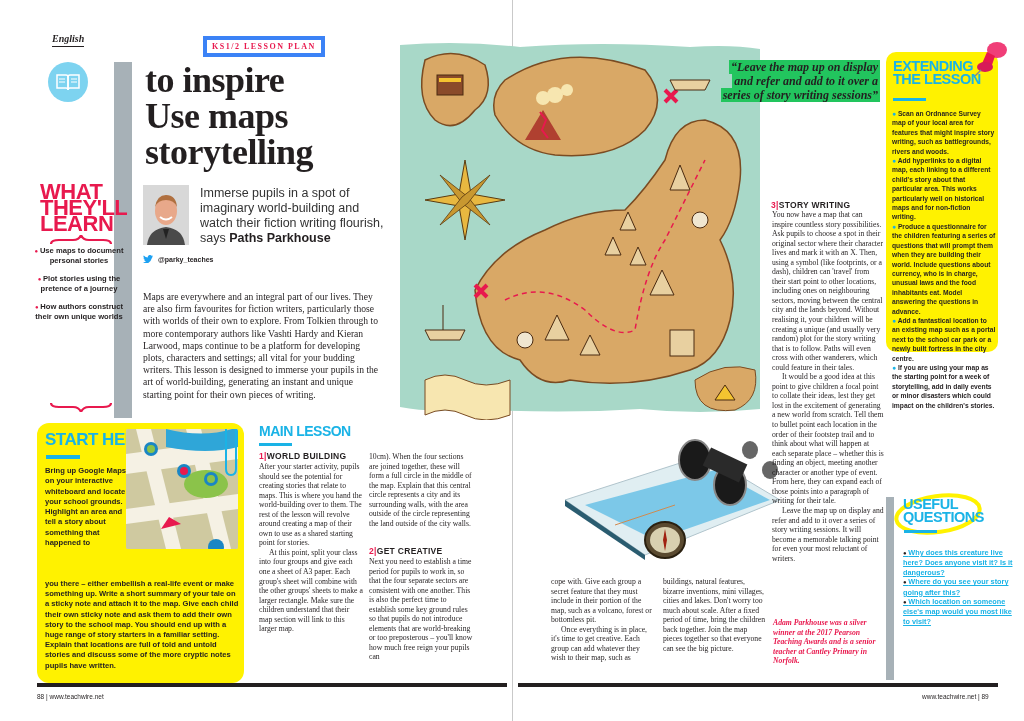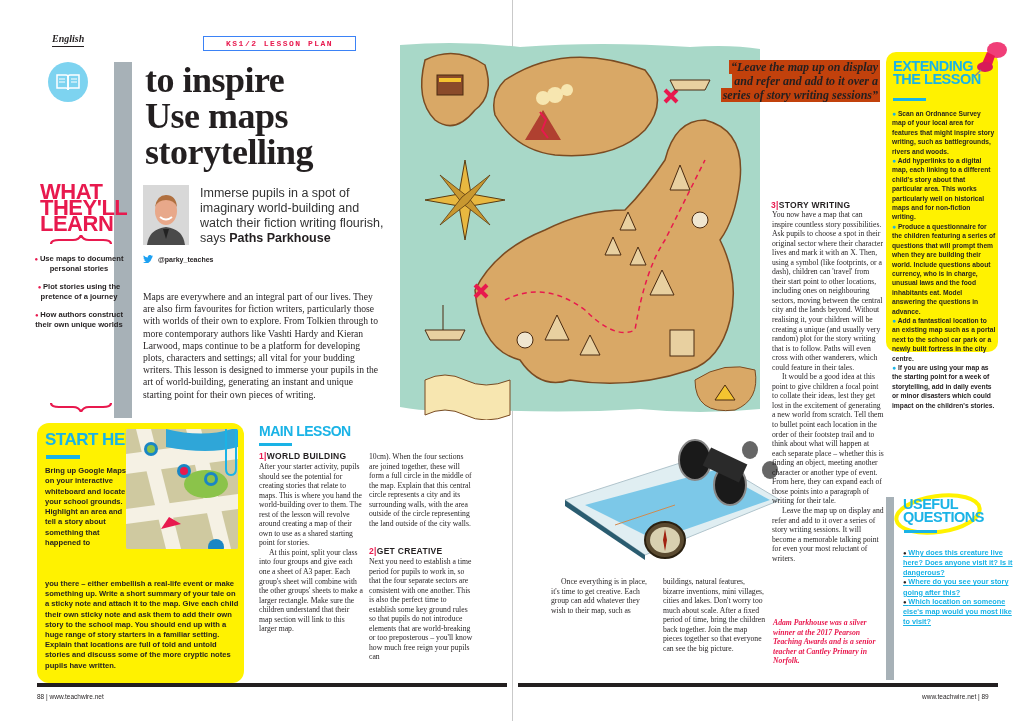--- a/index.html
+++ b/index.html
@@ -5,40 +5,40 @@
   * { box-sizing: border-box; margin: 0; padding: 0; }
   html, body { width: 1024px; height: 721px; overflow: hidden; background: #ffffff; }
   body { position: relative; font-family: "Liberation Sans", sans-serif; color: #231f20; }
   .abs { position: absolute; }
 
   
   #spine { left: 512px; top: 0; width: 1px; height: 721px; background: #c9c9c9; }
 
   
   #section-label { left: 52px; top: 33px; font-size: 10px; font-weight: 700; font-style: italic; border-bottom: 1px solid #231f20; padding-bottom: 2px; font-family: "Liberation Serif", serif; }
-  #lesson-plan-tag { left: 203px; top: 36px; border: 1px solid #3b82f6; padding: 2px 22px; font-size: 8px; font-weight: 700; letter-spacing: 1.5px; color: #e8194e; font-family: Liberation Mono, monospace; }
+  #lesson-plan-tag { left: 203px; top: 36px; border: 4px solid #3b82f6; padding: 2px 5px; font-size: 8px; font-weight: 700; letter-spacing: 1.5px; color: #e8194e; font-family: Liberation Serif, serif; }
   #book-icon { left: 48px; top: 62px; width: 40px; height: 40px; border-radius: 50%; background: #7dd3f0; display: flex; align-items: center; justify-content: center; }
 
   
   #grey-bar { left: 114px; top: 62px; width: 18px; height: 356px; background: #a7b1b7; }
 
   #title { left: 145px; top: 62px; width: 230px; font-family: "Liberation Serif", serif; font-weight: 700; font-size: 36px; line-height: 36px; color: #231f20; letter-spacing: -0.5px; }
 
   #author-photo { left: 143px; top: 185px; width: 46px; height: 60px; background: linear-gradient(#e8e8e8, #bdbdbd); overflow: hidden; }
   #standfirst { left: 200px; top: 186px; width: 190px; font-size: 12.5px; line-height: 15px; color: #333; font-weight: 300; }
   #standfirst b { font-weight: 700; color: #231f20; }
   #twitter { left: 143px; top: 255px; display: flex; align-items: center; gap: 5px; font-size: 7px; font-weight: 700; }
 
   #intro { left: 143px; top: 291px; width: 240px; font-size: 9.6px; line-height: 12.2px; font-family: "Liberation Serif", serif; color: #231f20; }
 
   
   #learn-title { left: 40px; top: 184px; width: 82px; text-align: left; font-size: 22px; line-height: 16px; color: #e8194e; font-weight: 700; letter-spacing: -0.5px; }
   .brace { width: 62px; height: 10px; }
   #learn-list { left: 32px; top: 246px; width: 94px; text-align: center; font-size: 7.6px; line-height: 9.4px; font-weight: 700; }
-  #learn-list li { list-style: none; margin-bottom: 8px; margin-top: 8px; }
+  #learn-list li { list-style: none; margin-bottom: 8px; }
   #learn-list li::before { content: "● "; color: #e8194e; font-size: 6px; }
 
   
   #start-box { left: 37px; top: 423px; width: 207px; height: 260px; background: #fff200; border-radius: 12px; }
   #start-title { left: 45px; top: 430px; font-size: 17px; color: #1ab3e6; font-weight: 700; letter-spacing: -0.5px; }
   .blue-rule { height: 4px; background: #1ab3e6; }
   #start-map { left: 126px; top: 429px; width: 112px; height: 120px; border-radius: 2px; overflow: hidden; background: #d9d3a7; }
   #start-text-a { left: 45px; top: 466px; width: 82px; font-size: 7.6px; line-height: 10.3px; font-weight: 700; }
   #start-text-b { left: 45px; top: 579px; width: 195px; font-size: 7.6px; line-height: 10.2px; font-weight: 700; }
 
@@ -49,21 +49,21 @@
   .body-serif { font-family: "Liberation Serif", serif; font-size: 7.7px; line-height: 9.55px; color: #231f20; }
   .indent { text-indent: 10px; }
 
   
   .bottom-bar { height: 4px; background: #231f20; }
   .folio { font-size: 6.5px; color: #231f20; }
 
   
   #map-area { left: 395px; top: 40px; width: 370px; height: 380px; }
   #pull-quote { left: 680px; top: 60px; width: 200px; text-align: right; font-family: "Liberation Serif", serif; font-style: italic; font-weight: 700; font-size: 12px; line-height: 14px; color: #231f20; }
-  #pull-quote span { background: #c2410c; padding: 0 2px; }
+  #pull-quote span { background: #22c55e; padding: 0 2px; }
 
   #photo-binoculars { left: 555px; top: 430px; width: 235px; height: 140px; }
 
   #extend-box { left: 886px; top: 52px; width: 112px; height: 300px; background: #fff200; border-radius: 10px; }
   #extend-title { left: 893px; top: 60px; font-size: 14.5px; line-height: 13px; color: #1ab3e6; font-weight: 700; letter-spacing: -0.5px; }
   #extend-text { left: 892px; top: 109px; width: 104px; font-size: 6.7px; line-height: 9.4px; font-weight: 700; color: #231f20; }
   .bullet-blue { color: #1ab3e6; }
 
   #useful-bar { left: 886px; top: 497px; width: 8px; height: 183px; background: #a7b1b7; }
   #useful-title { left: 903px; top: 498px; font-size: 14.5px; line-height: 13px; color: #1ab3e6; font-weight: 700; letter-spacing: -0.5px; }
@@ -177,20 +177,21 @@
 <div class="abs body-serif" style="left:369px;top:452px;width:104px;">
   <p>10cm). When the four sections are joined together, these will form a full circle in the middle of the map. Explain that this central circle represents a city and its surrounding walls, with the area outside of the circle representing the land outside of the city walls.</p>
 </div>
 <div class="abs sub" style="left:369px;top:546px;">
   <span class="num">2</span><span style="color:#e8194e;">|</span><span>GET CREATIVE</span>
 </div>
 <div class="abs body-serif" style="left:369px;top:557px;width:104px;">
   <p>Next you need to establish a time period for pupils to work in, so that the four separate sectors are consistent with one another. This is also the perfect time to establish some key ground rules so that pupils do not introduce elements that are world-breaking or too preposterous – you'll know how much free reign your pupils can</p>
 </div>
 <div class="abs body-serif" style="left:551px;top:577px;width:104px;">
+  <p>cope with. Give each group a secret feature that they must include in their portion of the map, such as a volcano, forest or bottomless pit.</p>
   <p class="indent">Once everything is in place, it's time to get creative. Each group can add whatever they wish to their map, such as</p>
 </div>
 <div class="abs body-serif" style="left:663px;top:577px;width:104px;">
   <p>buildings, natural features, bizarre inventions, mini villages, cities and lakes. Don't worry too much about scale. After a fixed period of time, bring the children back together. Join the map pieces together so that everyone can see the big picture.</p>
 </div>
 
 <div class="abs bottom-bar" style="left:37px;top:683px;width:470px;"></div>
 <div class="abs folio" style="left:37px;top:693px;">88 | www.teachwire.net</div>
 <div class="abs bottom-bar" style="left:518px;top:683px;width:480px;"></div>
 <div class="abs folio" style="left:922px;top:693px;">www.teachwire.net | 89</div>

